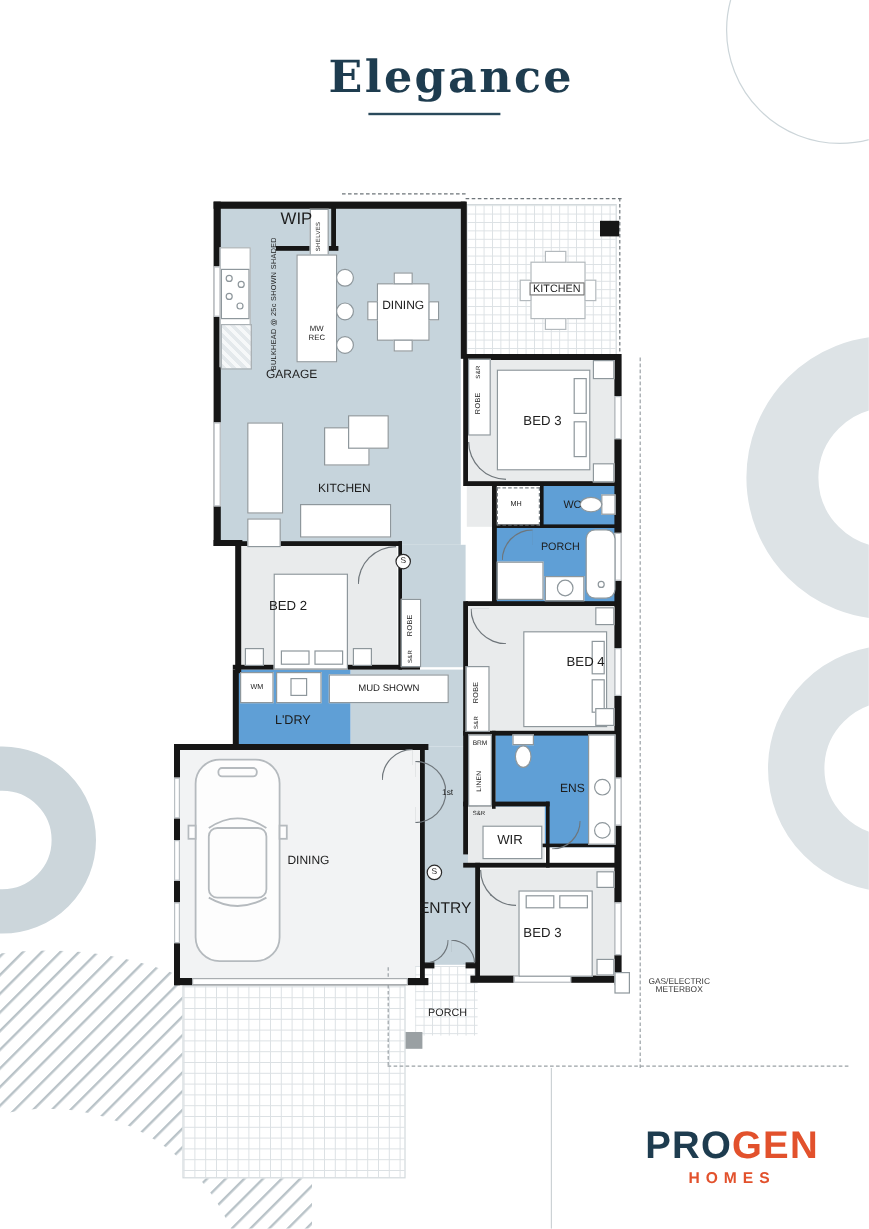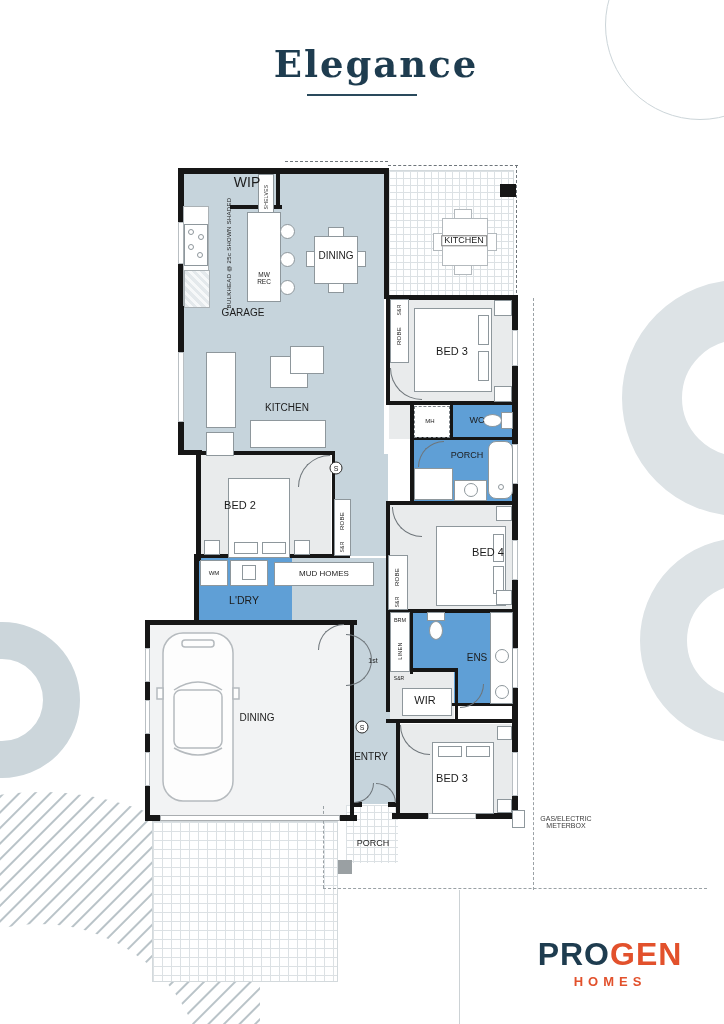--- a/index.html
+++ b/index.html
@@ -264,34 +264,34 @@
       <div class="lbl" style="left:287px;top:408px;font-size:10px">KITCHEN</div>
       <div class="vlbl" style="left:399px;top:310px;font-size:5px">S&amp;R</div>
       <div class="vlbl" style="left:399px;top:336px;font-size:6px">ROBE</div>
       <div class="lbl" style="left:452px;top:352px;font-size:11px">BED 3</div>
       <div class="lbl" style="left:430px;top:421px;font-size:6px">MH</div>
       <div class="lbl" style="left:477px;top:421px;font-size:9px">WC</div>
       <div class="lbl" style="left:467px;top:456px;font-size:9px">PORCH</div>
       <div class="lbl" style="left:240px;top:506px;font-size:11px">BED 2</div>
       <div class="vlbl" style="left:342px;top:521px;font-size:6px">ROBE</div>
       <div class="vlbl" style="left:342px;top:547px;font-size:5px">S&amp;R</div>
-      <div class="lbl" style="left:324px;top:574px;font-size:8px">MUD HOMES</div>
+      <div class="lbl" style="left:324px;top:574px;font-size:8px">MUD SHOWN</div>
       <div class="lbl" style="left:214px;top:573px;font-size:6px">WM</div>
       <div class="lbl" style="left:244px;top:601px;font-size:10.5px">L'DRY</div>
       <div class="lbl" style="left:488px;top:553px;font-size:11px">BED 4</div>
       <div class="vlbl" style="left:397px;top:577px;font-size:6px">ROBE</div>
       <div class="vlbl" style="left:397px;top:602px;font-size:5px">S&amp;R</div>
       <div class="lbl" style="left:400px;top:621px;font-size:5.5px">BRM</div>
       <div class="vlbl" style="left:400px;top:651px;font-size:5.5px">LINEN</div>
       <div class="lbl" style="left:373px;top:661px;font-size:7px">1st</div>
       <div class="lbl" style="left:477px;top:658px;font-size:10px">ENS</div>
       <div class="lbl" style="left:399px;top:679px;font-size:5px">S&amp;R</div>
       <div class="lbl" style="left:425px;top:701px;font-size:11px">WIR</div>
       <div class="lbl" style="left:257px;top:718px;font-size:10px">DINING</div>
-      <div class="lbl" style="left:371px;top:757px;font-size:10px">ENTRY</div>
+      <div class="lbl" style="left:371px;top:757px;font-size:13px">ENTRY</div>
       <div class="lbl" style="left:452px;top:779px;font-size:11px">BED 3</div>
       <div class="lbl" style="left:373px;top:844px;font-size:9px">PORCH</div>
       <div class="lbl pre" style="left:566px;top:822px;font-size:7px;color:#3a3a3a">GAS/ELECTRIC
 METERBOX</div>
     </div>
   </div>
 
   <div style="position:absolute;left:470px;top:938px;width:280px;text-align:center;font-weight:bold;letter-spacing:1px">
     <div style="font-size:32px;line-height:1">
       <span style="color:#1e3c4f">PRO</span><span style="color:#e2512c">GEN</span>

